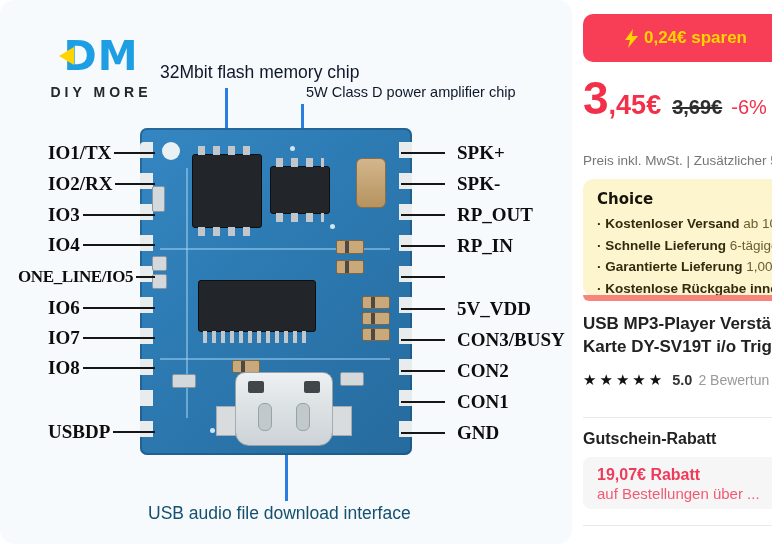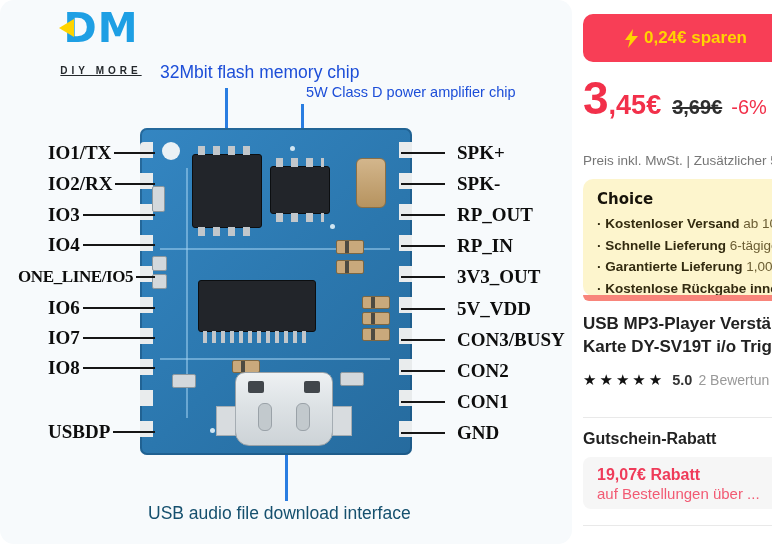--- a/index.html
+++ b/index.html
@@ -2,25 +2,25 @@
 <html><head>
 <meta charset="utf-8">
 <style>
   html,body{margin:0;padding:0}
   body{
     width:772px;height:544px;overflow:hidden;position:relative;
     background:#ffffff;font-family:"Liberation Sans",sans-serif;
   }
   
   .stage{position:absolute;left:0;top:0;width:572px;height:544px;background:#f7fafc;border-radius:14px;}
-  .logo{position:absolute;left:46px;top:8px;width:110px;text-align:center;}
+  .logo{position:absolute;left:46px;top:36px;width:110px;text-align:center;}
   .logo-dm{position:relative;font-weight:bold;font-size:40px;line-height:40px;color:#1e9fe4;letter-spacing:1px;font-family:"DejaVu Sans",sans-serif;}
   .logo-tri{position:absolute;left:13px;top:11px;width:0;height:0;border-top:9px solid transparent;border-bottom:9px solid transparent;border-right:15px solid #ffd400;}
-  .logo-sub{margin-top:17px;font-size:10px;font-weight:bold;letter-spacing:4px;color:#24282c;white-space:nowrap;text-decoration:underline;}
-  .note{position:absolute;color:#1d4ed8;white-space:nowrap;}
+  .logo-sub{margin-top:8px;font-size:14px;font-weight:bold;letter-spacing:4px;color:#24282c;white-space:nowrap;}
+  .note{position:absolute;color:#0f172a;white-space:nowrap;}
   .note-flash{left:160px;top:62px;font-size:17.5px;}
   .note-amp{left:306px;top:84px;font-size:14.5px;}
   .note-usb{left:148px;top:503px;font-size:17.5px;color:#15506e;}
   .leader-v{position:absolute;width:2.5px;background:#2a7de1;}
   .leader-dot{position:absolute;border-radius:50%;background:#1f7ae3;}
   
   .pin-row{position:absolute;display:flex;align-items:center;height:22px;white-space:nowrap;}
   .pin-row.left{left:18px;width:140px;}
   .pin-row.left .pin-label{padding-left:30px;}
   .pin-row.left.long .pin-label{padding-left:0;font-size:17px;letter-spacing:-0.4px;}
@@ -198,21 +198,20 @@
   <div class="pin-row right" style="top:173px">
       <span class="pin-line"></span>
       <span class="pin-label">SPK-</span>
     </div>
   <div class="pin-row right" style="top:235px">
       <span class="pin-line"></span>
       <span class="pin-label">RP_IN</span>
     </div>
   <div class="pin-row right" style="top:266px">
       <span class="pin-line"></span>
-      <span class="pin-label">3V3_OUT</span>
     </div>
   <div class="pin-row right" style="top:298px">
       <span class="pin-line"></span>
       <span class="pin-label">5V_VDD</span>
     </div>
   <div class="pin-row right" style="top:329px">
       <span class="pin-line"></span>
       <span class="pin-label">CON3/BUSY</span>
     </div>
   <div class="pin-row right" style="top:360px">

